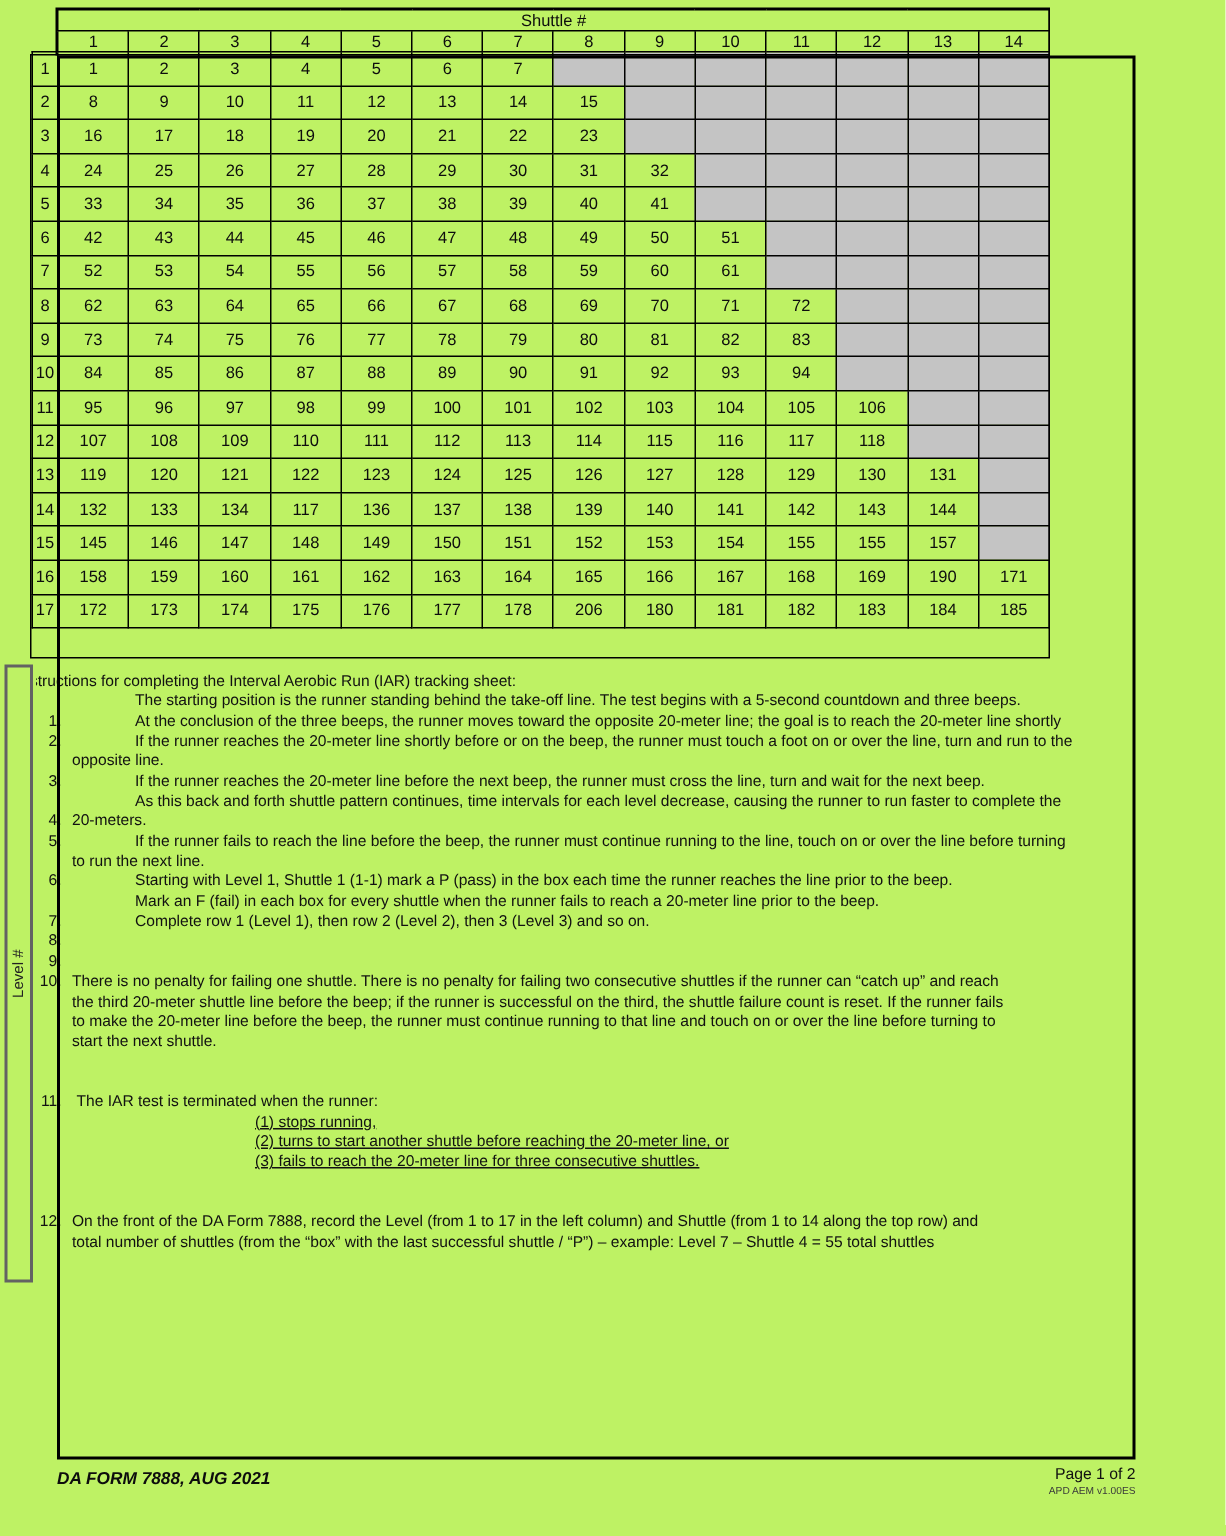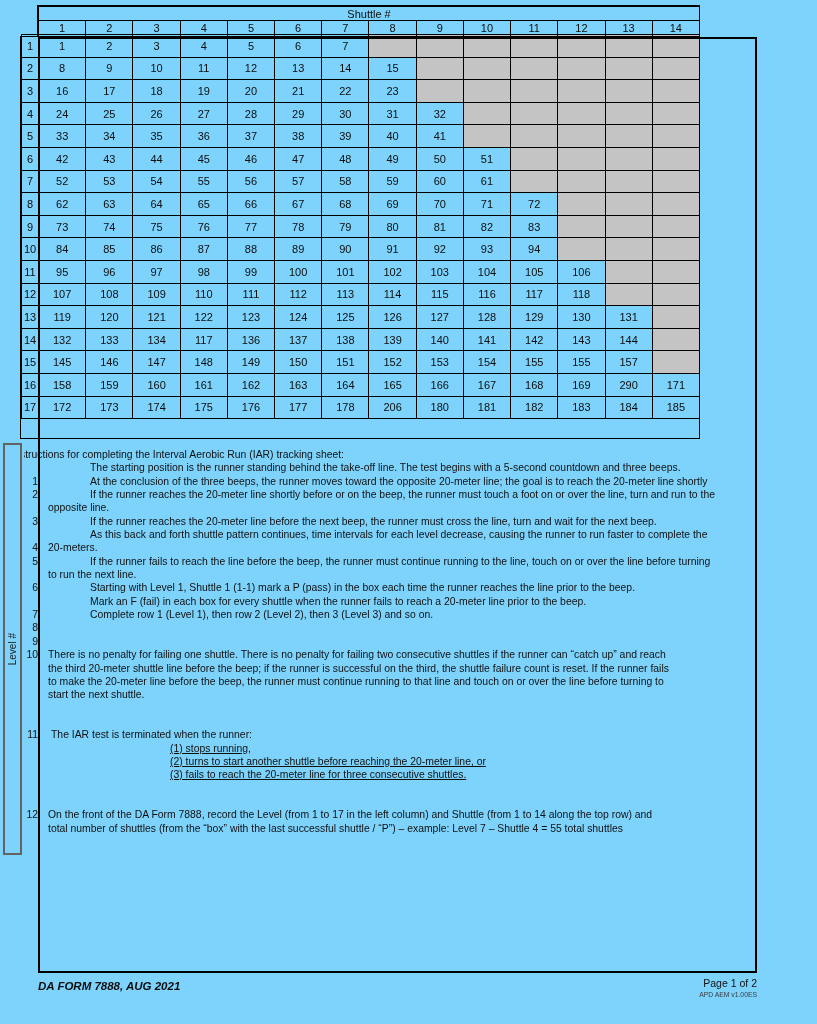--- a/index.html
+++ b/index.html
@@ -1,17 +1,17 @@
 <!DOCTYPE html>
 <html><head>
 <meta charset="utf-8">
 <style>
   html,body { margin:0; padding:0; background:#fff; }
   .page {
-    position:relative; width:817px; height:1024px; background:#7dd3fc;
+    position:relative; width:817px; height:1024px; background:#bef264;
     font-family:"Liberation Sans", sans-serif; color:#000; overflow:hidden;
   }
 
   
   .frame {
     position:absolute; left:38px; top:37px; width:719px; height:936px;
     box-sizing:border-box; border:2px solid #000; z-index:5; pointer-events:none;
   }
 
   
@@ -377,21 +377,21 @@
           <td>160</td>
           <td>161</td>
           <td>162</td>
           <td>163</td>
           <td>164</td>
           <td>165</td>
           <td>166</td>
           <td>167</td>
           <td>168</td>
           <td>169</td>
-          <td>290</td>
+          <td>190</td>
           <td>171</td>
         </tr>
         <tr class="drow">
           <th>17</th>
           <td>172</td>
           <td>173</td>
           <td>174</td>
           <td>175</td>
           <td>176</td>
           <td>177</td>

